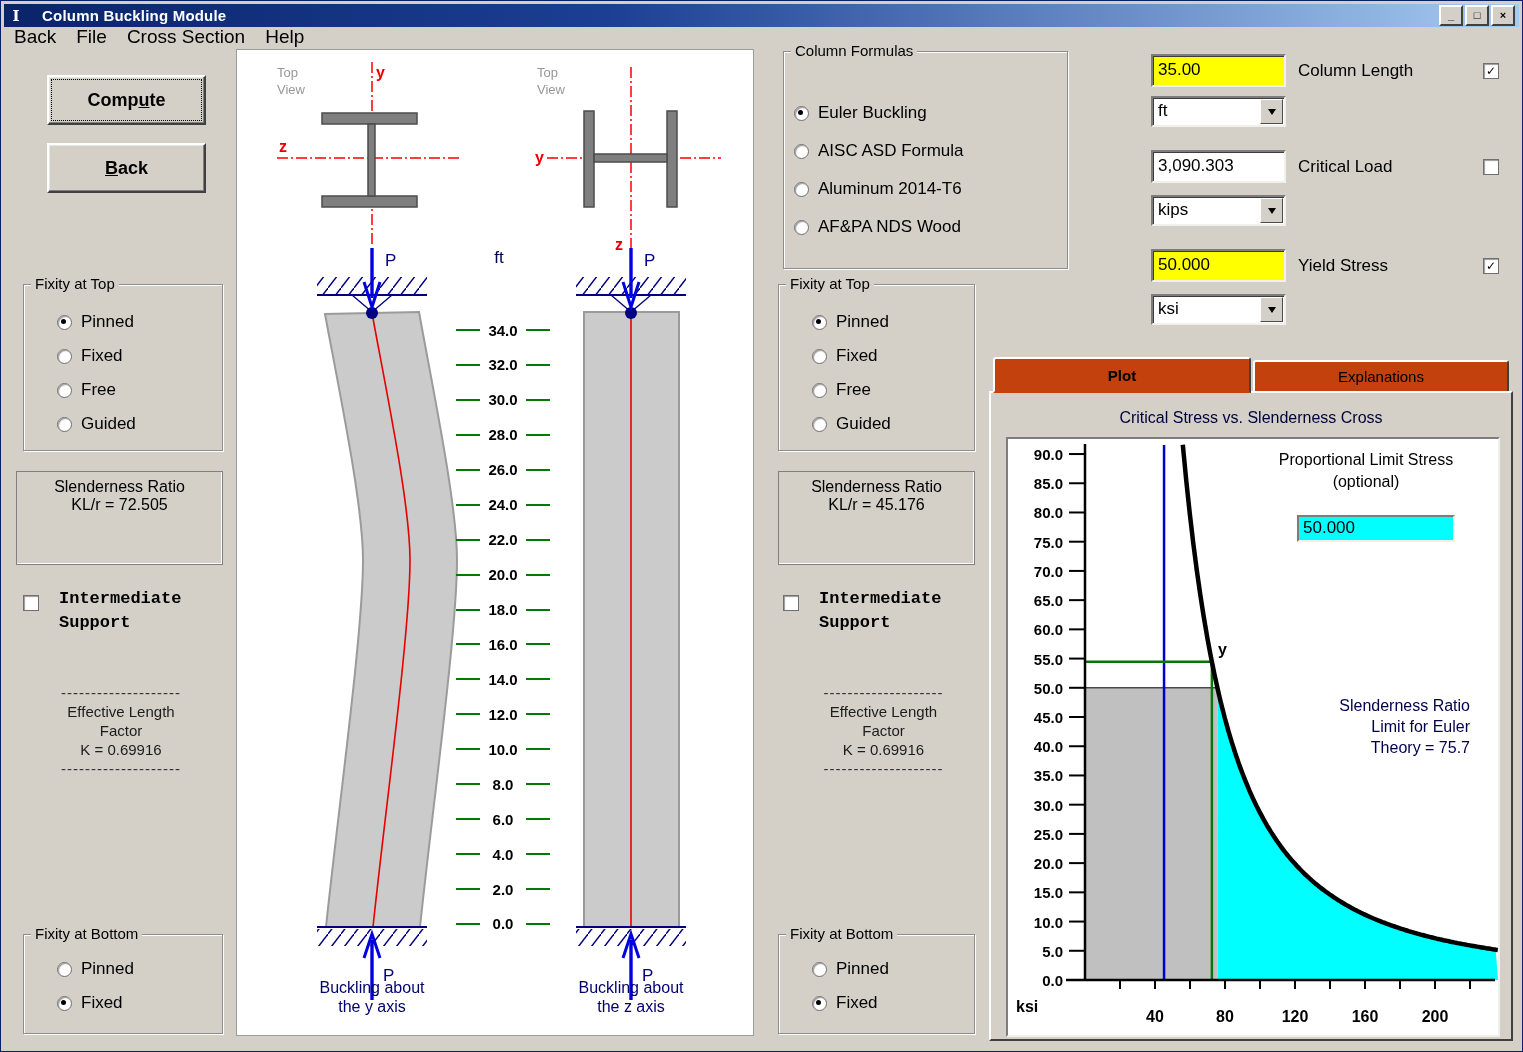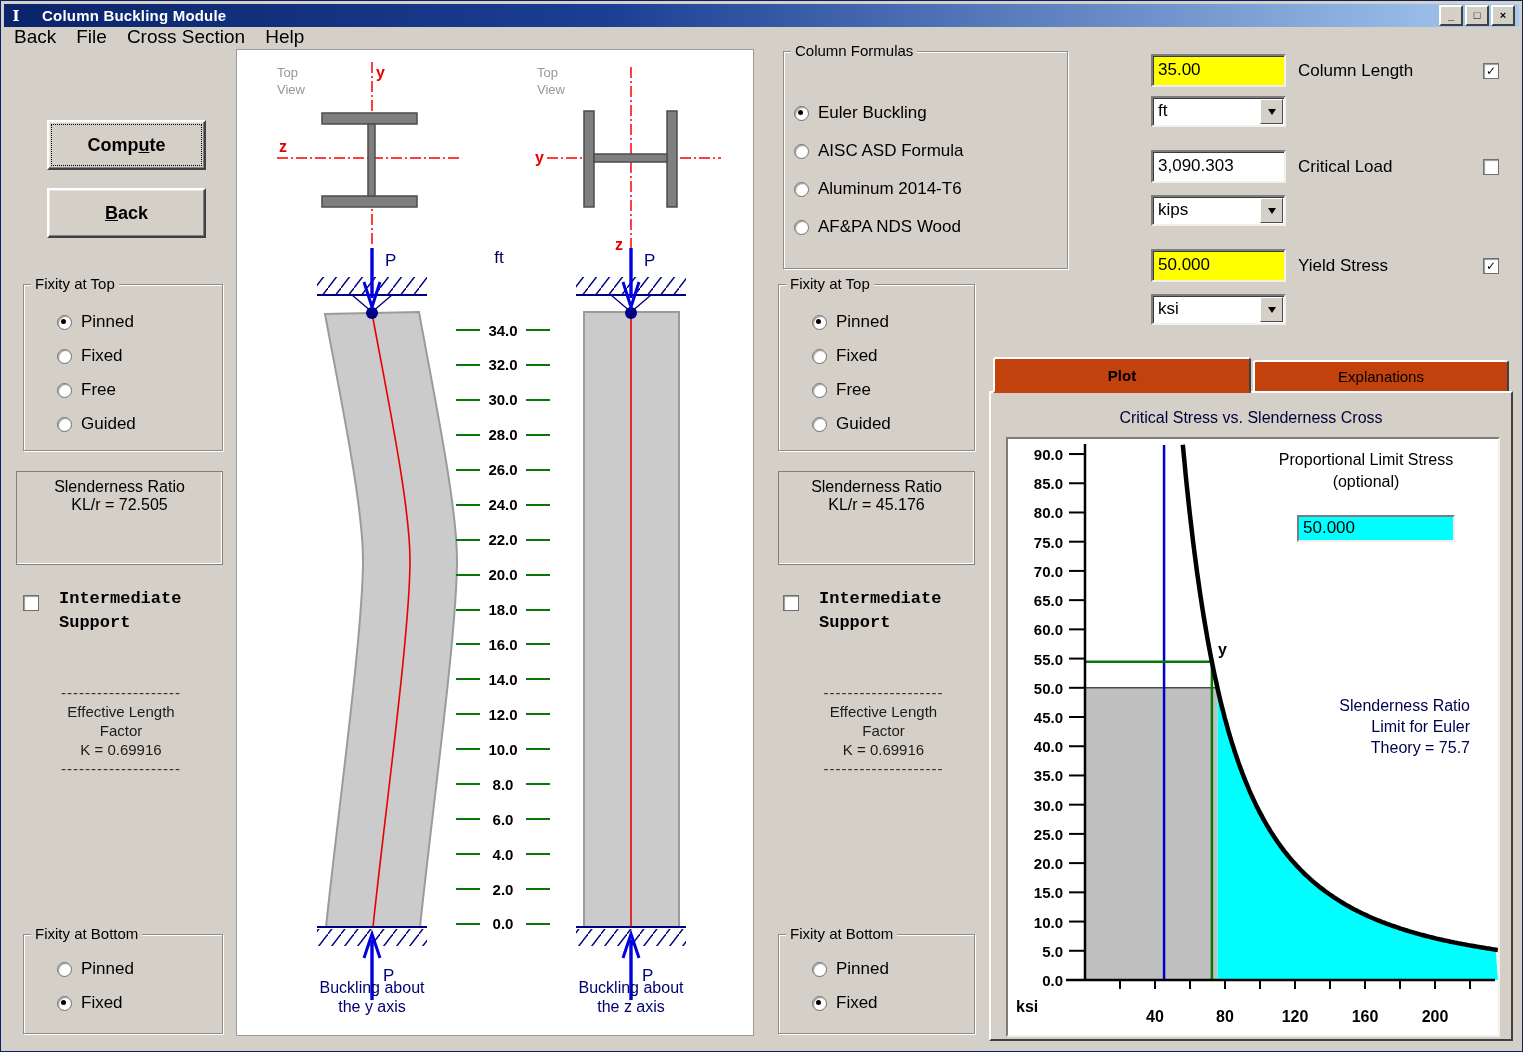--- a/index.html
+++ b/index.html
@@ -2,21 +2,21 @@
 <html><head>
 <meta charset="utf-8">
 <style>
   html,body{margin:0;padding:0;background:#777;}
   #window{
     position:relative;width:1523px;height:1052px;
     background:#d4d0c8;overflow:hidden;
     font-family:"Liberation Sans","DejaVu Sans",sans-serif;
     border:1px solid #08216b;box-sizing:border-box;
   }
-  .abs{position:absolute;margin-top:45px;}
+  .abs{position:absolute;}
   
   #titlebar{position:absolute;left:3px;top:3px;right:3px;height:23px;
     background:linear-gradient(90deg,#0a246a 0%,#1c3f94 40%,#a6caf0 100%);
     display:flex;align-items:center;padding:0 4px;color:#fff;}
   #titlebar .ttl{font-size:15px;font-weight:bold;margin-left:18px;letter-spacing:.2px;}
   .appicon{width:16px;height:16px;display:flex;align-items:center;justify-content:center;
     font-family:"DejaVu Serif",serif;font-weight:bold;font-size:15px;color:#fff;}
   .winbtns{margin-left:auto;display:flex;gap:2px;}
   .winbtn{width:20px;height:17px;background:#d4d0c8;border:2px solid;
     border-color:#fff #404040 #404040 #fff;font-size:11px;font-weight:bold;color:#000;

